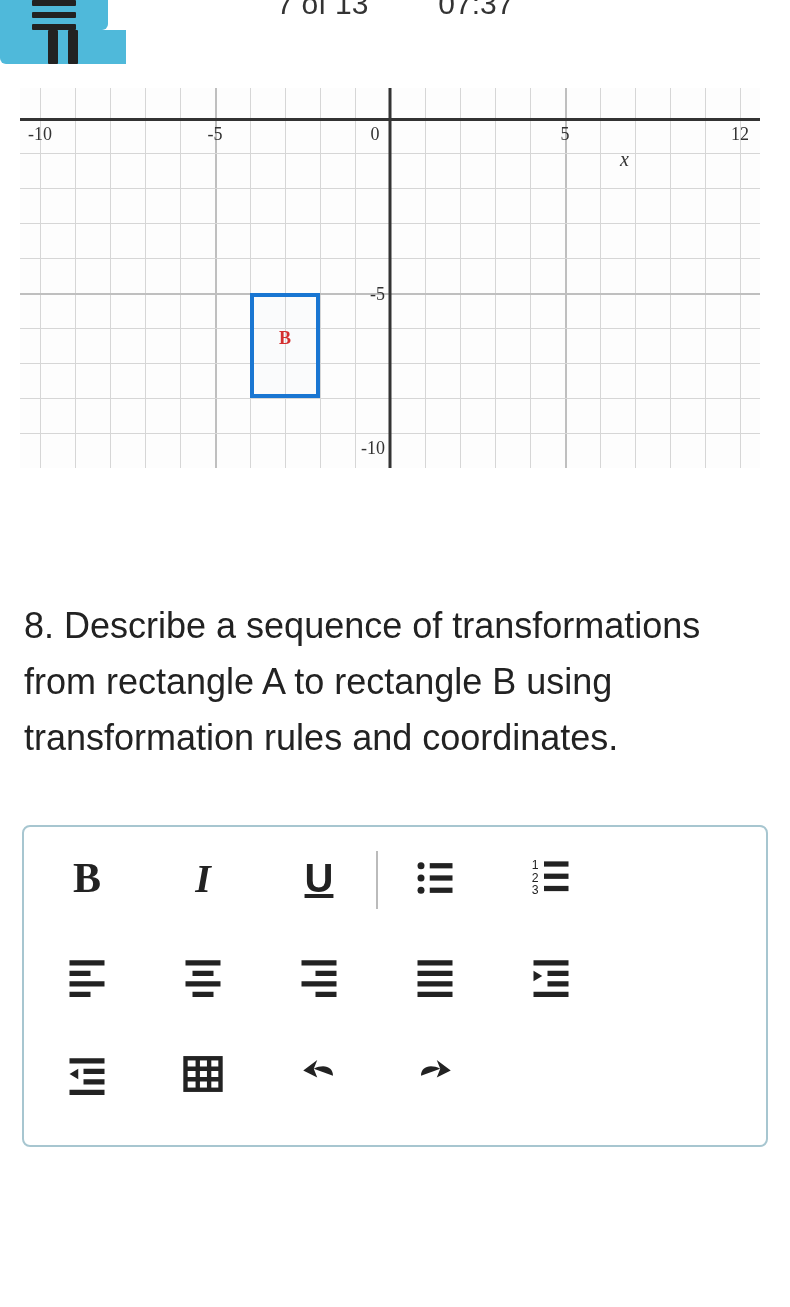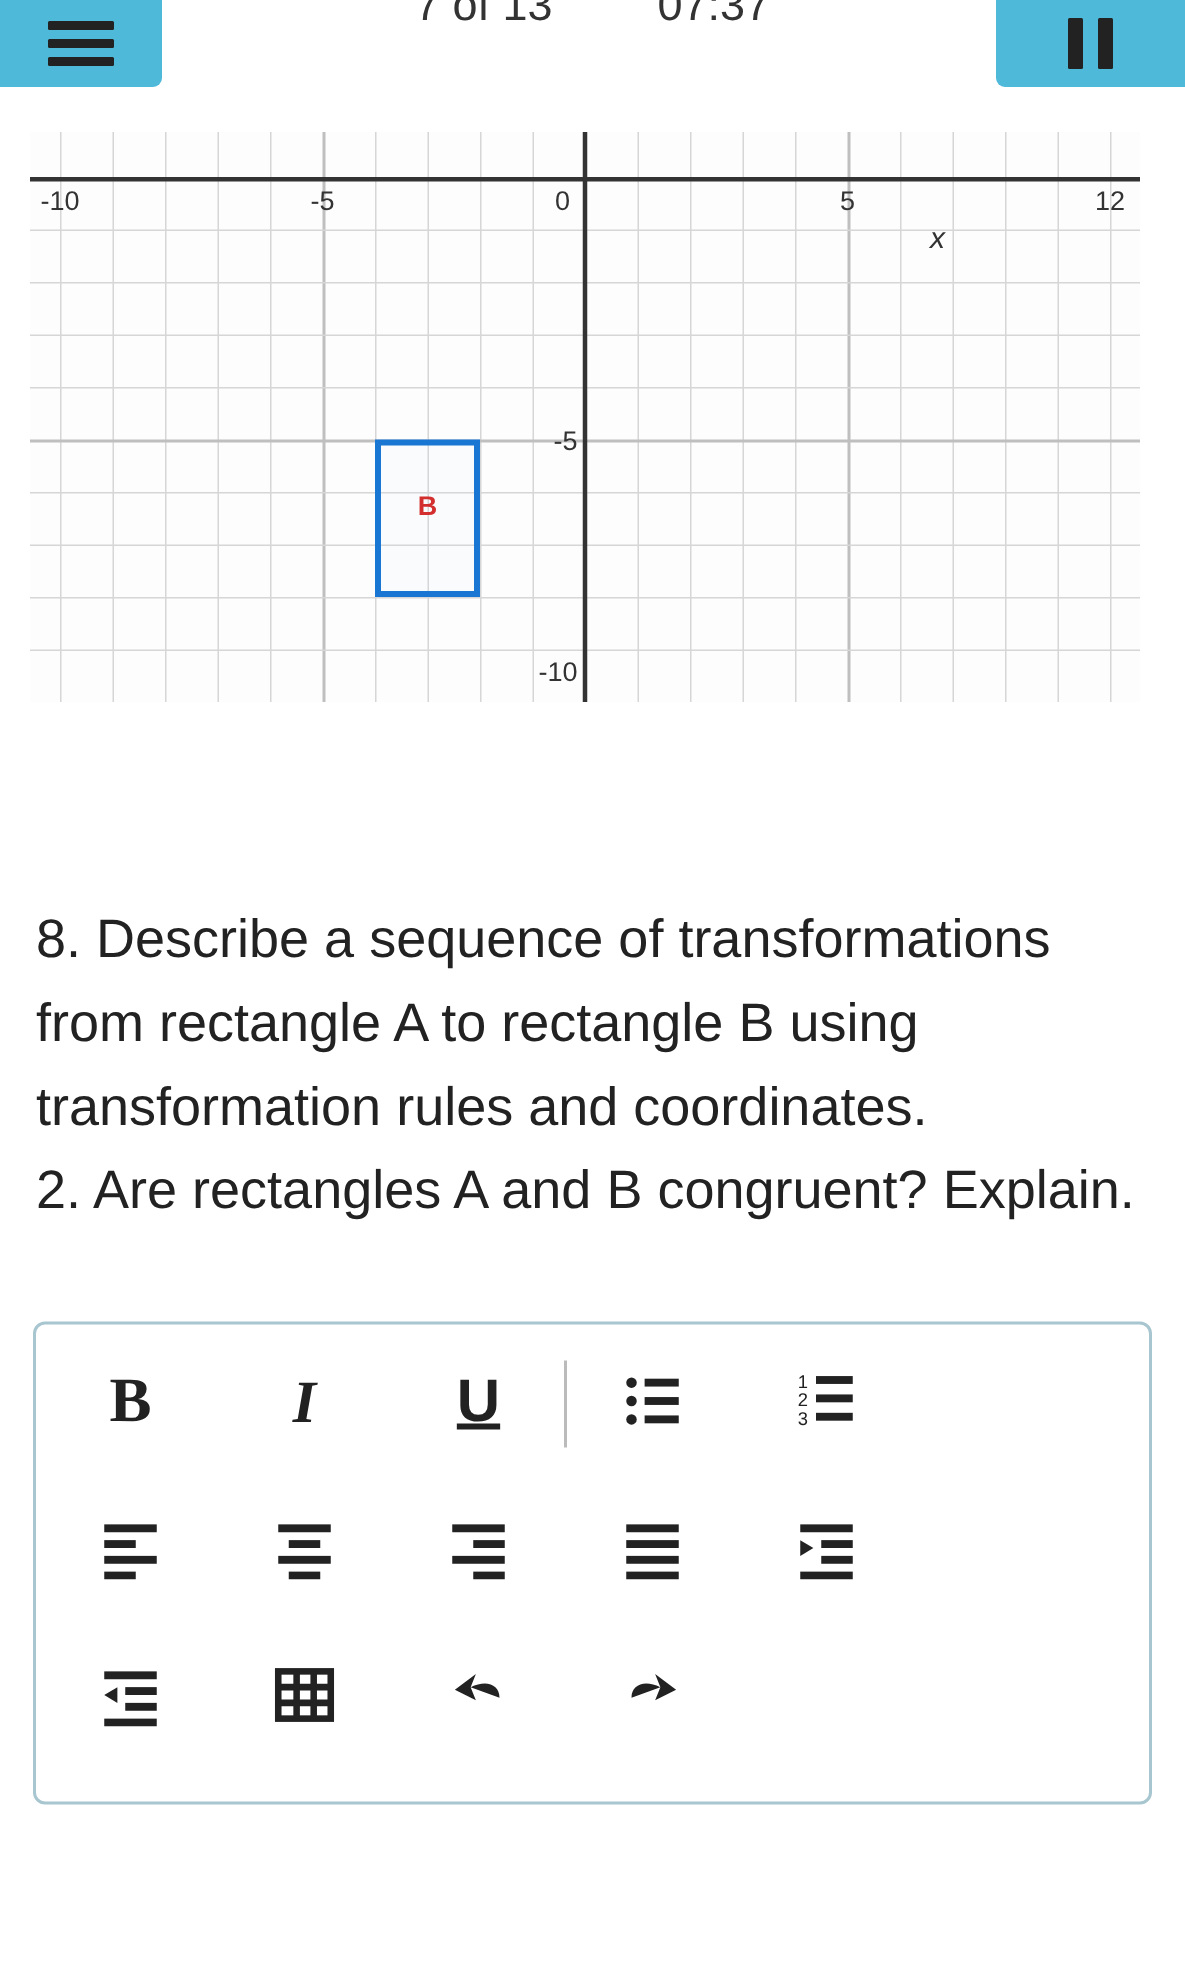--- a/index.html
+++ b/index.html
@@ -11,20 +11,21 @@
     position: relative;
     overflow: hidden;
   }
   .topbar {
     width: 100%;
     height: 58px;
     position: relative;
     display: flex;
     align-items: flex-start;
     justify-content: space-between;
+    flex-direction: column;
   }
   .hamburger {
     width: 108px;
     height: 58px;
     background: #4fb9da;
     display: flex;
     align-items: center;
     justify-content: center;
     border-bottom-right-radius: 6px;
   }
@@ -78,20 +79,21 @@
   .graph-area {
     width: 100%;
     padding: 30px 20px 0 10px;
   }
   .graph {
     position: relative;
     width: 740px;
     height: 380px;
     margin: 0 auto;
     background: #fdfdfd;
+    font-family: Liberation Serif, serif;
   }
   .grid-layer {
     position: absolute;
     inset: 0;
   }
   .gline-v, .gline-h {
     position: absolute;
     background: #d6d6d6;
   }
   .gline-v { width: 1px; height: 100%; top: 0; }
@@ -250,21 +252,20 @@
 
     <span class="x-var" style="left:600px; top:60px;">x</span>
 
     <div class="rect-B" style="left:230px; top:205px; width:70px; height:105px;"></div>
     <span class="rect-label" style="left:265px; top:250px;">B</span>
   </div>
 </div>
 
 <div class="questions">
   <p>8. Describe a sequence of transformations from rectangle A to rectangle B using transformation rules and coordinates.</p>
-  <p>2. Are rectangles A and B congruent? Explain.</p>
 </div>
 
 <div class="editor">
   <div class="toolbar">
 
     <div class="tbtn">
         <span class="bold-glyph">B</span>
       </div>
     <div class="tbtn">
         <span class="italic-glyph">I</span>

